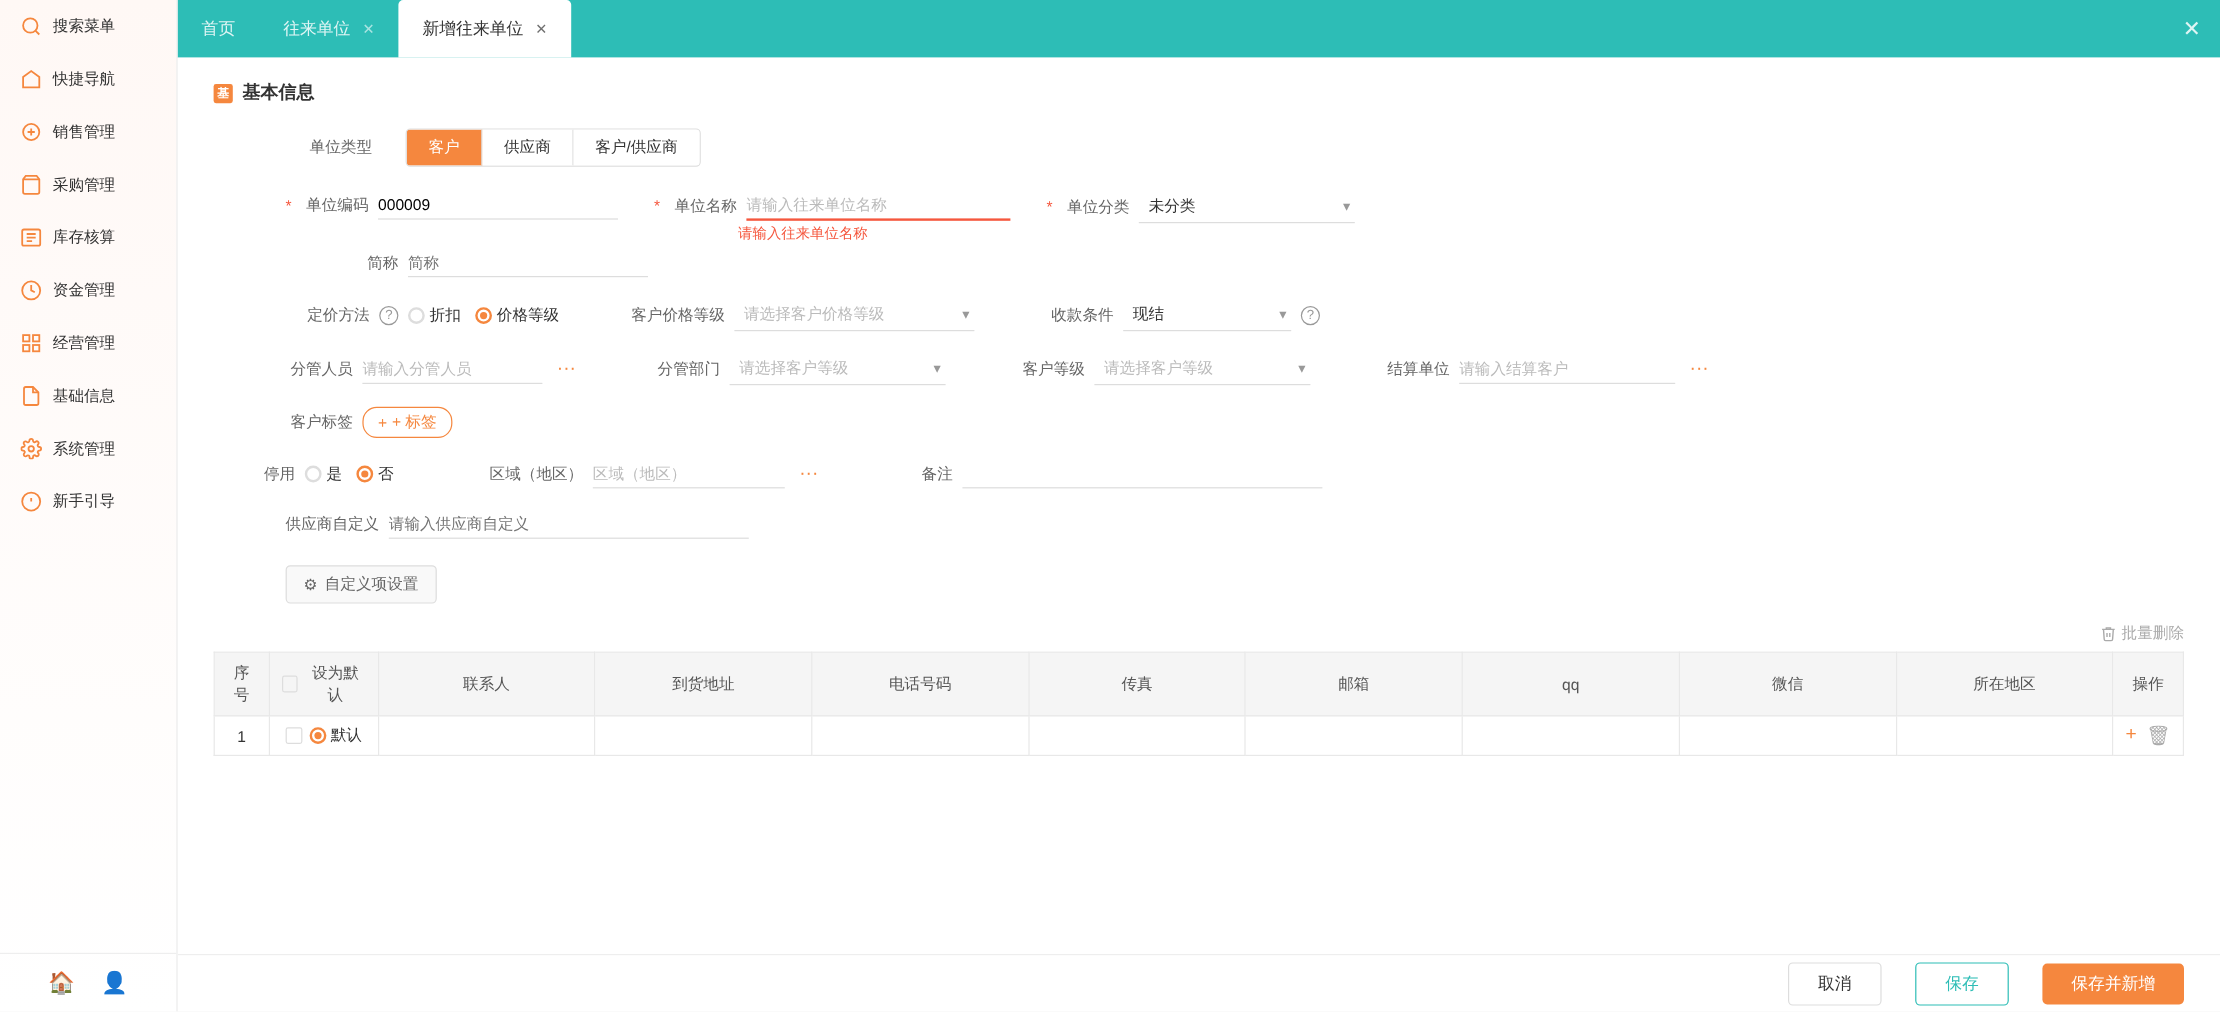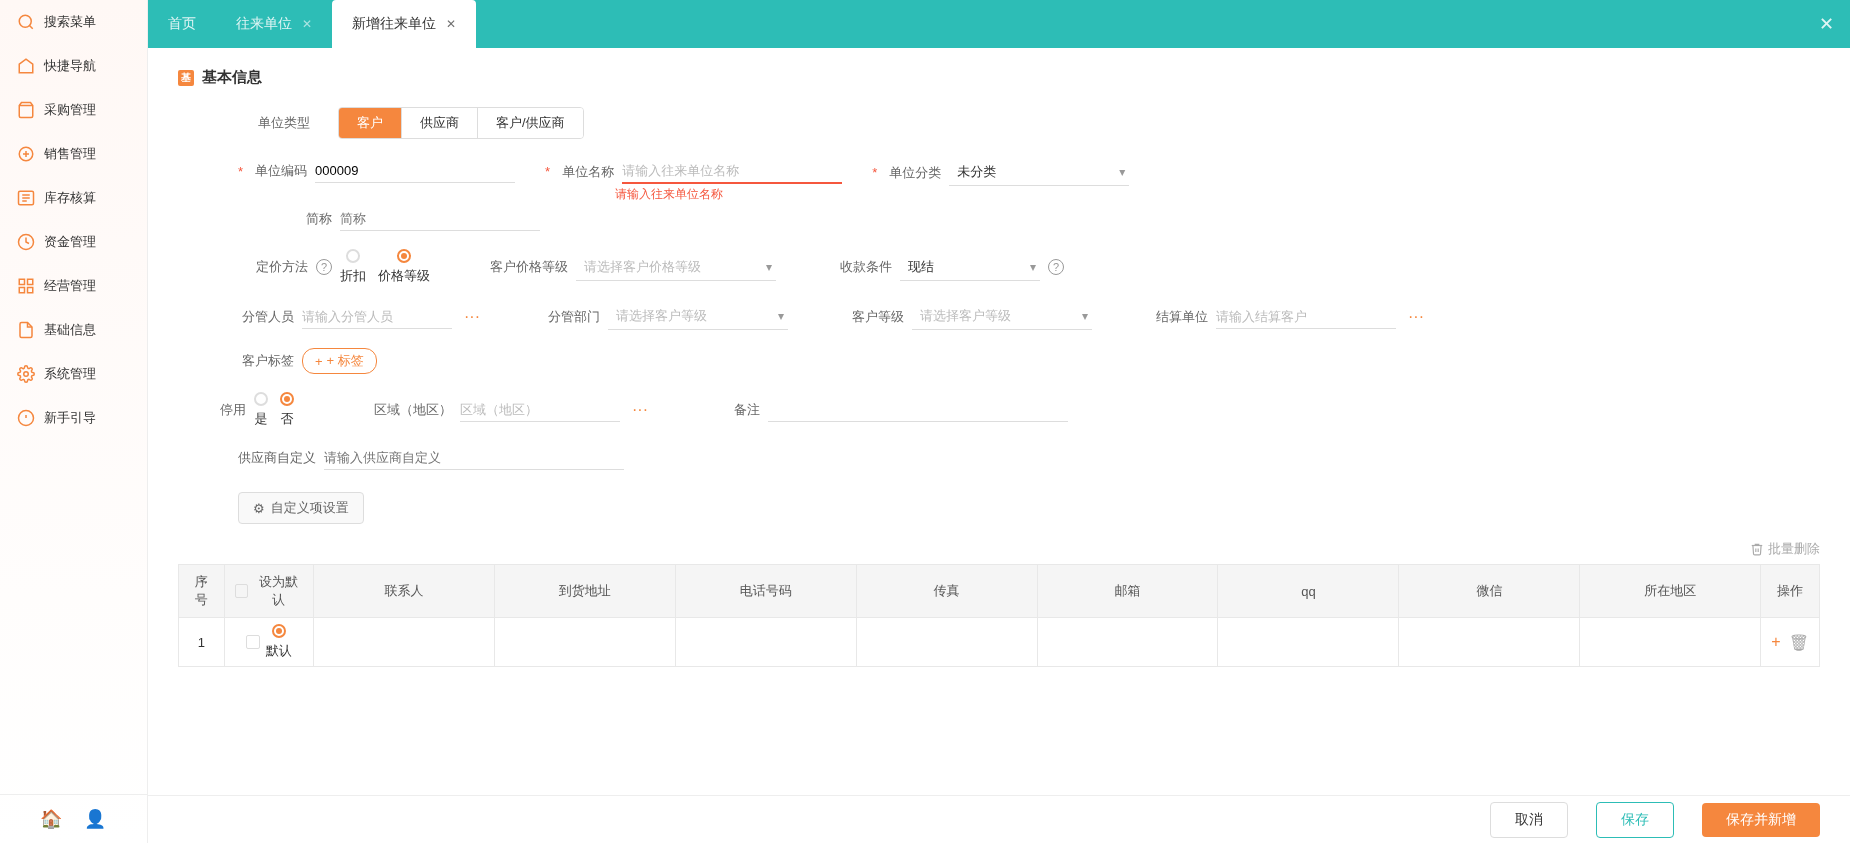--- a/index.html
+++ b/index.html
@@ -159,21 +159,21 @@
       outline: none;
     }
     .type-btn:last-child { border-right: none; }
     .type-btn.active {
       background: #f5873e;
       color: #fff;
     }
 
     
     .radio-group { display: flex; align-items: center; gap: 12px; }
-    .radio-item { display: flex; align-items: center; gap: 4px; cursor: pointer; font-size: 13px; color: #333; flex-direction: column; }
+    .radio-item { display: flex; align-items: center; gap: 4px; cursor: pointer; font-size: 13px; color: #333; }
     .radio-circle {
       width: 14px;
       height: 14px;
       border-radius: 50%;
       border: 2px solid #ddd;
       display: flex;
       align-items: center;
       justify-content: center;
     }
     .radio-circle.checked {
@@ -403,34 +403,34 @@
     <span class="icon">
       <svg width="18" height="18" viewBox="0 0 24 24" fill="none" stroke="#f5873e" stroke-width="2">
           <path d="M3 9.5L12 3l9 6.5V21H3z"></path>
         </svg>
     </span>
     <span>快捷导航</span>
   </div>
   <div class="sidebar-item">
     <span class="icon">
       <svg width="18" height="18" viewBox="0 0 24 24" fill="none" stroke="#f5873e" stroke-width="2">
+          <circle cx="12" cy="12" r="9"></circle>
+          <path d="M8 12h8M12 8v8"></path>
+        </svg>
+    </span>
+    <span>销售管理</span>
+  </div>
+  <div class="sidebar-item">
+    <span class="icon">
+      <svg width="18" height="18" viewBox="0 0 24 24" fill="none" stroke="#f5873e" stroke-width="2">
           <path d="M6 2L3 6v14a2 2 0 002 2h14a2 2 0 002-2V6l-3-4z"></path>
           <line x1="3" y1="6" x2="21" y2="6"></line>
         </svg>
     </span>
     <span>采购管理</span>
-  </div>
-  <div class="sidebar-item">
-    <span class="icon">
-      <svg width="18" height="18" viewBox="0 0 24 24" fill="none" stroke="#f5873e" stroke-width="2">
-          <circle cx="12" cy="12" r="9"></circle>
-          <path d="M8 12h8M12 8v8"></path>
-        </svg>
-    </span>
-    <span>销售管理</span>
   </div>
   <div class="sidebar-item">
     <span class="icon">
       <svg width="18" height="18" viewBox="0 0 24 24" fill="none" stroke="#f5873e" stroke-width="2">
           <rect x="2" y="3" width="20" height="18" rx="2"></rect>
           <path d="M7 8h10M7 12h10M7 16h6"></path>
         </svg>
     </span>
     <span>库存核算</span>
   </div>

